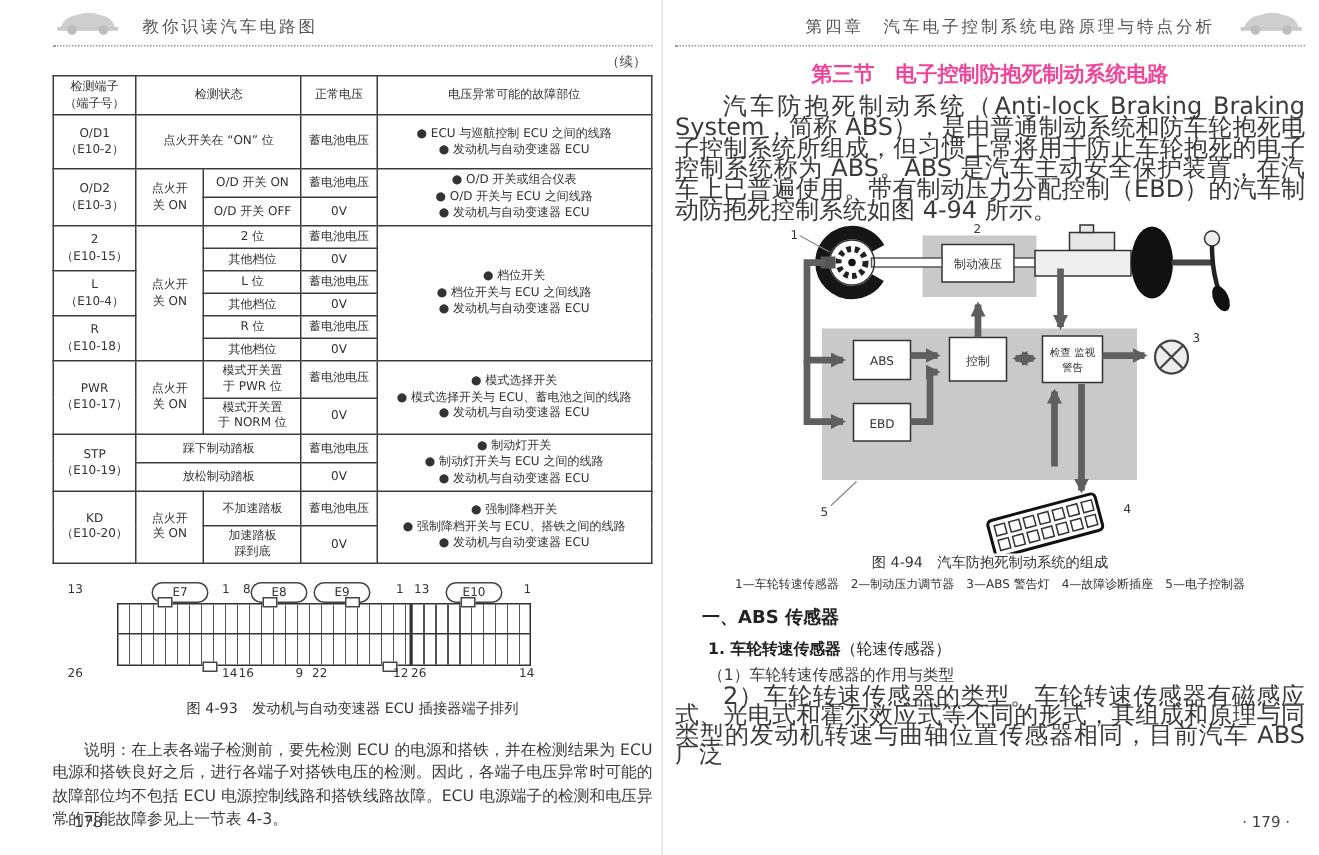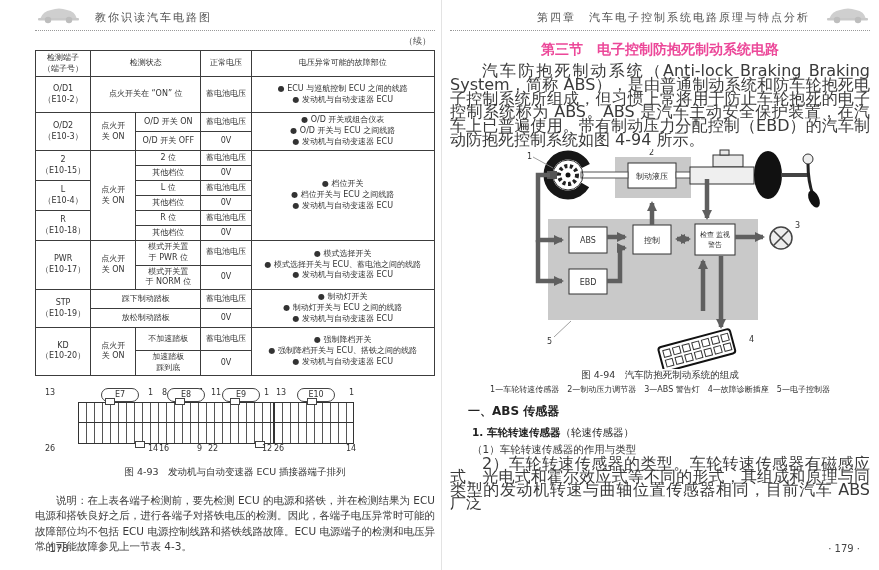--- a/index.html
+++ b/index.html
@@ -236,21 +236,21 @@
     <span class="num" style="left:10px">13</span>
     <span class="num" style="left:113px">1</span>
     <span class="num" style="left:127px">8</span>
     <span class="num" style="left:164px">1</span>
     <span class="num" style="left:176px">11</span>
     <span class="num" style="left:229px">1</span>
     <span class="num" style="left:241px">13</span>
     <span class="num" style="left:314px">1</span>
     <span class="oval" style="left:66px">E7</span>
     <span class="oval" style="left:132px">E8</span>
-    <span class="oval" style="left:187px">E9</span>
+    <span class="oval" style="left:174px">E9</span>
     <span class="oval" style="left:262px">E10</span>
     <div class="block" style="left:43px;width:194px;"></div>
     <div class="block" style="left:239px;width:78px;"></div>
     <div class="tab" style="left:70px;top:10px"></div>
     <div class="tab" style="left:140px;top:10px"></div>
     <div class="tab" style="left:195px;top:10px"></div>
     <div class="tab" style="left:272px;top:10px"></div>
     <div class="tab" style="left:100px;top:53px"></div>
     <div class="tab" style="left:220px;top:53px"></div>
     <span class="numb" style="left:10px">26</span>

